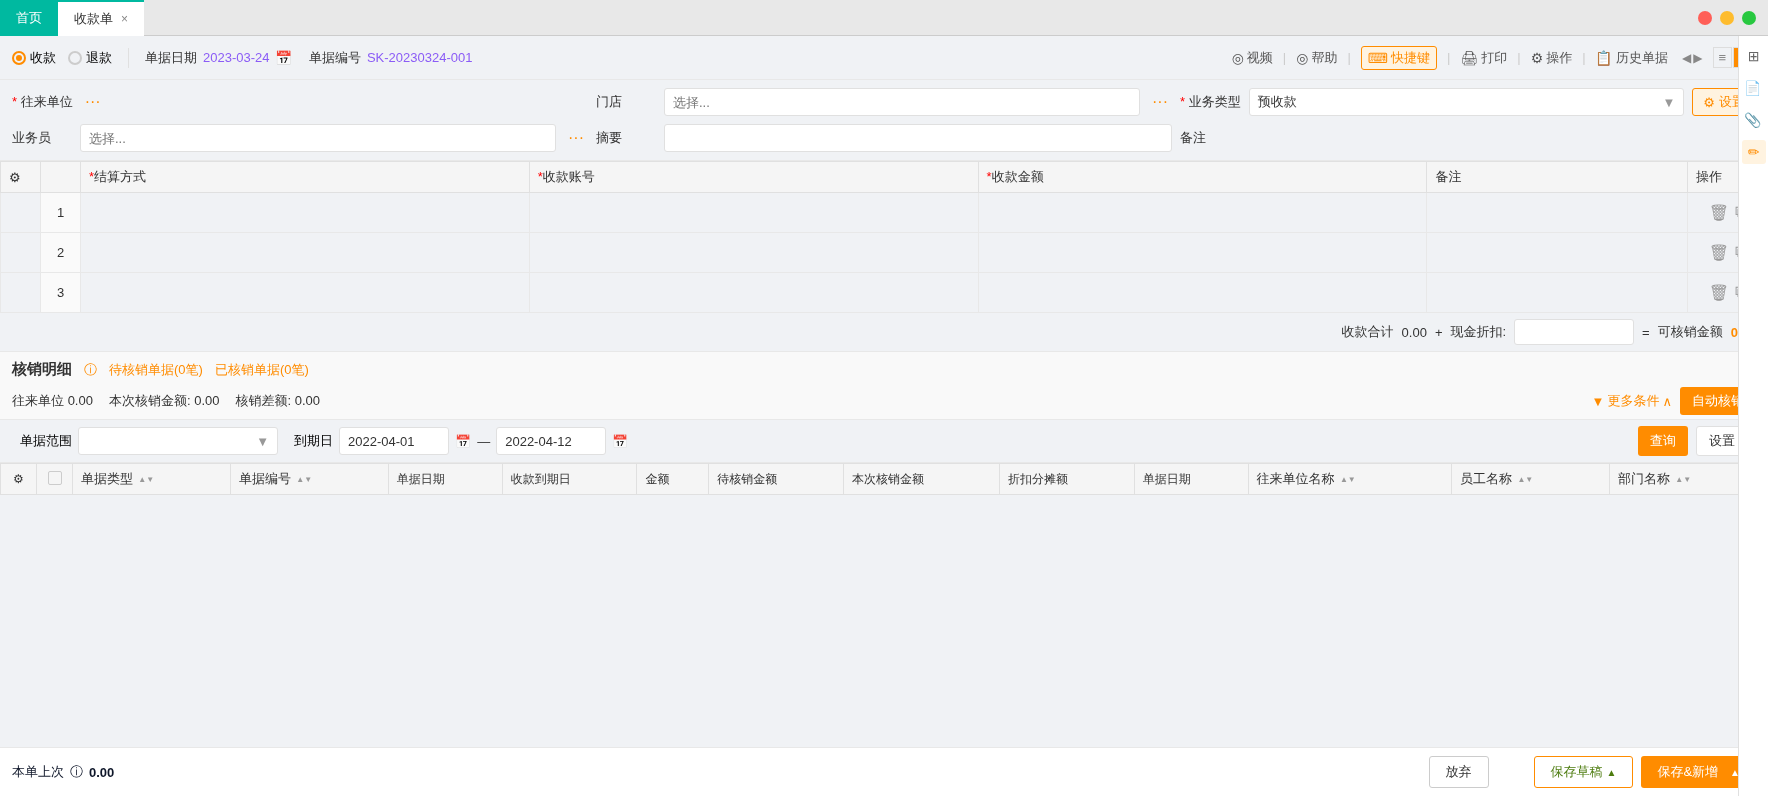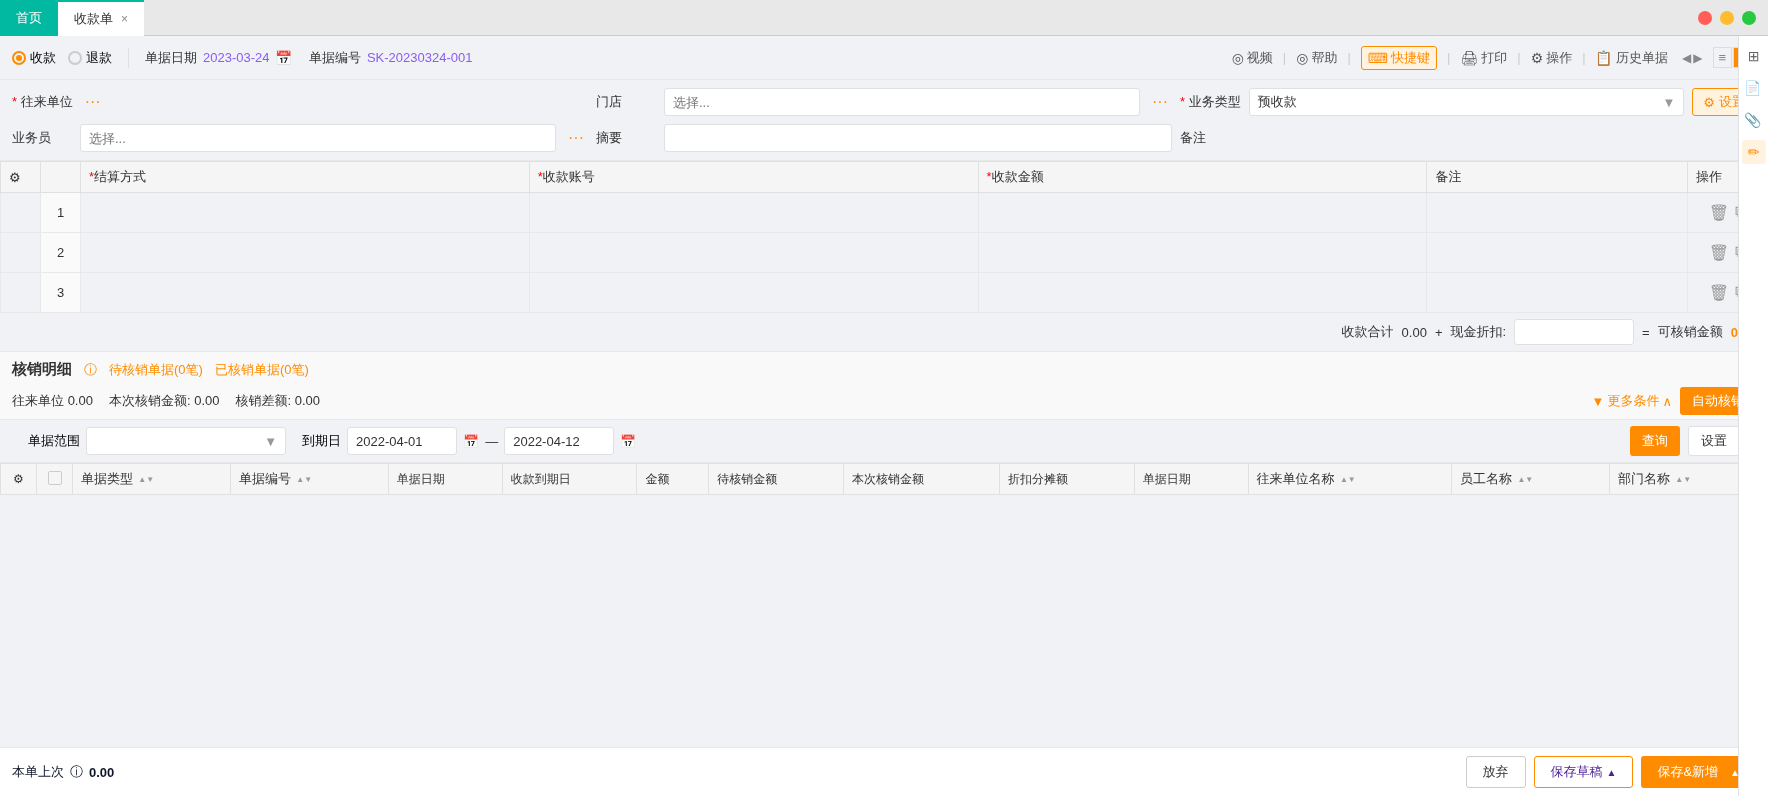--- a/index.html
+++ b/index.html
@@ -66,21 +66,21 @@
     .verify-header { display: flex; align-items: center; gap: 12px; margin-bottom: 8px; }
     .verify-title { font-size: 15px; font-weight: bold; color: #333; }
     .verify-info-icon { color: #ff8c00; cursor: pointer; }
     .verify-tab { color: #ff8c00; cursor: pointer; font-size: 13px; }
     .stat-item { color: #333; }
     .stat-value { font-weight: 500; }
     .filter-link { color: #ff8c00; cursor: pointer; display: flex; align-items: center; gap: 3px; }
     .auto-btn { background: #ff8c00; color: #fff; border: none; border-radius: 3px; padding: 5px 12px; cursor: pointer; }
 
     
-    .filter-row { display: flex; align-items: center; gap: 16px; padding: 6px 28px; border-bottom: 1px solid #e8e8e8; }
+    .filter-row { display: flex; align-items: center; gap: 16px; padding: 6px 20px; border-bottom: 1px solid #e8e8e8; }
     .filter-field { display: flex; align-items: center; gap: 6px; }
     .filter-select { border: 1px solid #e0e0e0; border-radius: 3px; padding: 4px 8px; height: 28px; background: #fff; display: flex; align-items: center; gap: 4px; cursor: pointer; min-width: 200px; }
     .filter-select .arrow { color: #999; margin-left: auto; }
     .date-input { border: 1px solid #e0e0e0; border-radius: 3px; padding: 4px 8px; height: 28px; width: 110px; color: #333; }
     .date-sep { color: #333; }
     .date-icon { color: #ff8c00; cursor: pointer; }
     .query-btn { background: #ff8c00; color: #fff; border: none; border-radius: 3px; padding: 5px 12px; cursor: pointer; margin-left: auto; }
     .setting-btn2 { border: 1px solid #e0e0e0; background: #fff; border-radius: 3px; padding: 5px 12px; cursor: pointer; color: #333; }
 
     
@@ -88,21 +88,21 @@
     .bottom-table { width: 100%; border-collapse: collapse; }
     .bottom-table th { background: #f5f5f5; border: 1px solid #e0e0e0; padding: 6px 8px; text-align: left; font-weight: normal; color: #333; white-space: nowrap; font-size: 12px; }
     .bottom-table th.sortable { cursor: pointer; margin-left: 17px; }
     .sort-arrows { display: inline-flex; flex-direction: column; margin-left: 2px; font-size: 8px; color: #999; vertical-align: middle; }
 
     
     .footer { display: flex; align-items: center; padding: 8px 12px; border-top: 1px solid #e8e8e8; background: #fff; gap: 8px; min-height: 44px; }
     .footer-left { display: flex; align-items: center; gap: 6px; color: #0f172a; }
     .footer-right { margin-left: auto; display: flex; gap: 8px; }
     .btn-abandon { border: 1px solid #ccc; background: #fff; border-radius: 3px; padding: 6px 16px; cursor: pointer; color: #333; }
-    .btn-draft { background: #fff; border: 1px solid #ff8c00; color: #4c1d95; border-radius: 3px; padding: 6px 16px; cursor: pointer; display: flex; align-items: center; gap: 4px; }
+    .btn-draft { background: #fff; border: 1px solid #ff8c00; color: #4d7c0f; border-radius: 3px; padding: 6px 16px; cursor: pointer; display: flex; align-items: center; gap: 4px; margin-left: 37px; }
     .btn-save-new { background: #ff8c00; color: #fff; border: none; border-radius: 3px; padding: 6px 16px; cursor: pointer; display: flex; align-items: center; gap: 12px; }
     .btn-arrow { font-size: 10px; }
 
     
     .right-sidebar { position: fixed; right: 0; top: 36px; width: 30px; height: calc(796px - 36px); background: #fff; border-left: 1px solid #e0e0e0; display: flex; flex-direction: column; align-items: center; padding-top: 8px; gap: 8px; z-index: 10; }
     .sidebar-icon { width: 24px; height: 24px; display: flex; align-items: center; justify-content: center; cursor: pointer; color: #666; font-size: 14px; }
     .sidebar-icon.active { color: #ff8c00; background: #fff3e0; border-radius: 3px; }
 
     
     .page-wrapper { display: flex; height: calc(796px - 36px); }

